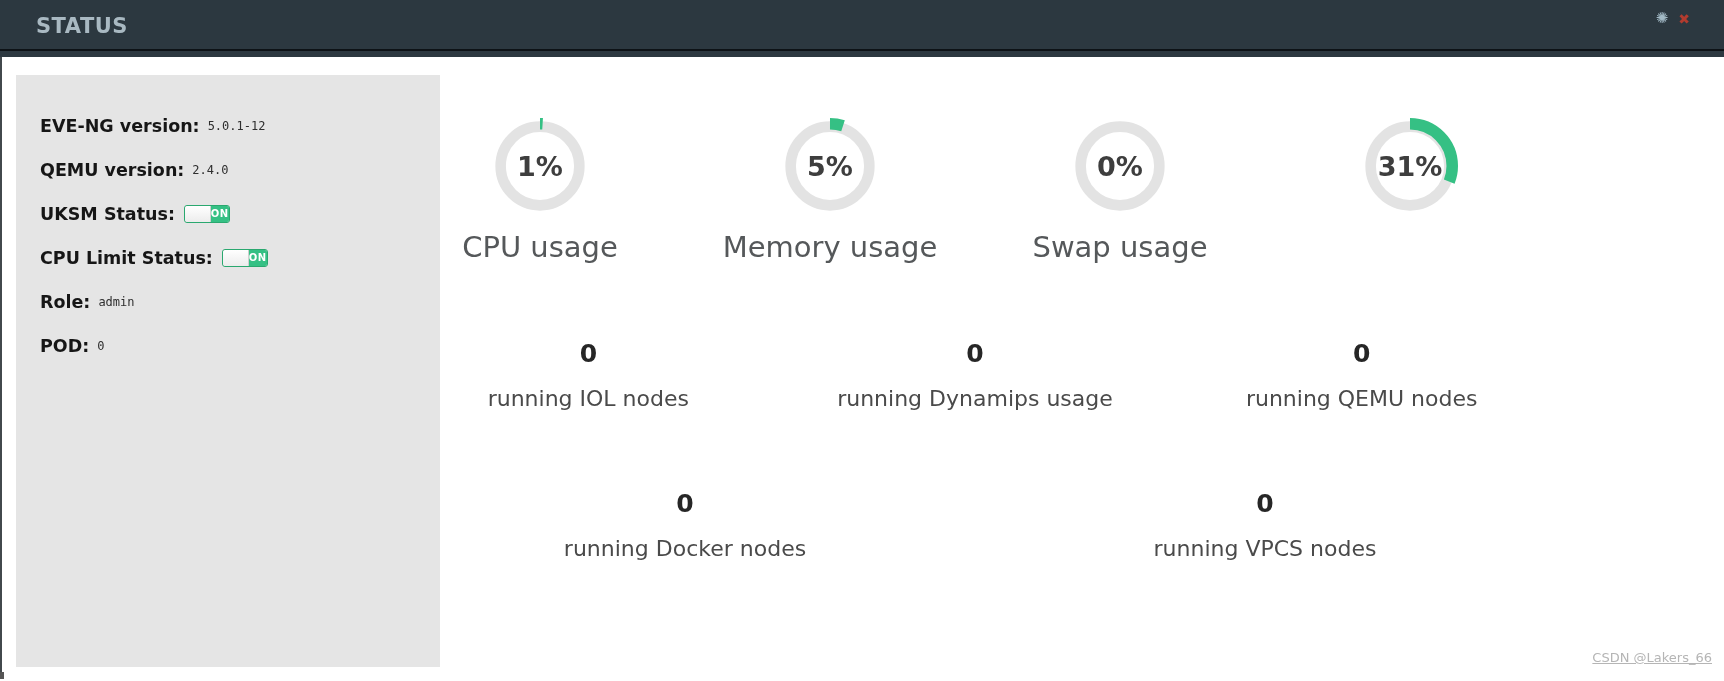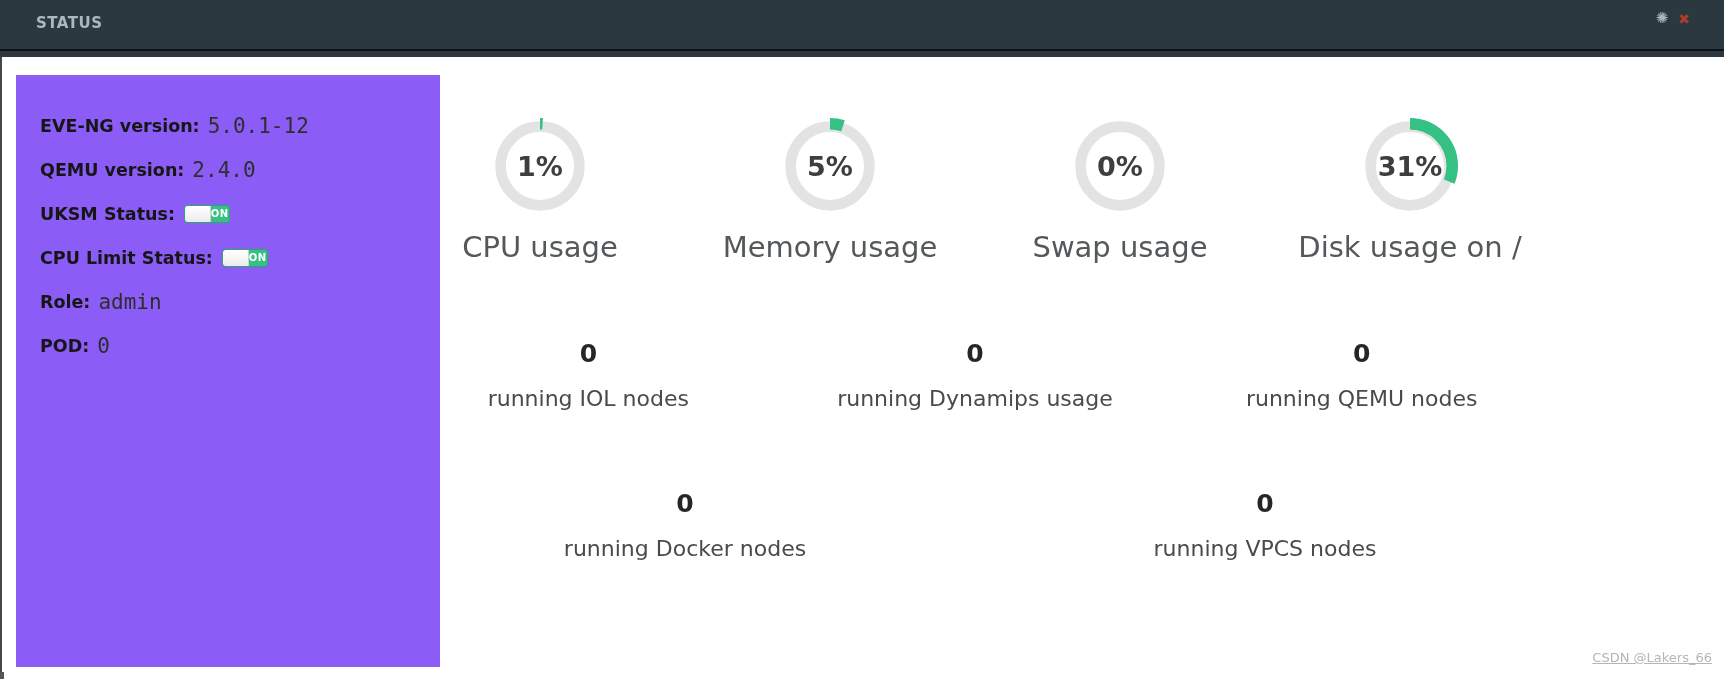--- a/index.html
+++ b/index.html
@@ -8,40 +8,40 @@
     background:#ffffff;
     font-family:"DejaVu Sans","Liberation Sans",sans-serif;
   }
   
   .titlebar{
     position:absolute;left:0;top:0;width:100%;height:57px;
     background:#2c3840;box-sizing:border-box;
   }
   .titlebar .title{
     position:absolute;left:36px;top:14px;
-    font-size:15px;font-weight:700;color:#a9b9c2;letter-spacing:.5px;
+    font-size:21px;font-weight:700;color:#a9b9c2;letter-spacing:.5px;
   }
   .hdr-line{
     position:absolute;left:0;top:49px;width:100%;height:2px;background:#0d1216;
   }
   .hdr-icons{position:absolute;right:34px;top:11px;display:flex;gap:10px;align-items:center;}
   .icon-refresh{font-size:15px;color:#a3bac6;cursor:pointer;line-height:1;}
   .icon-close{font-size:14px;color:#b23b2e;font-weight:700;cursor:pointer;line-height:1;}
   
   .left-edge{position:absolute;left:0;top:0;width:2px;height:679px;background:#42484c;}
   .left-edge-nub{position:absolute;left:0;top:672px;width:4px;height:7px;background:#555;}
   
   .sidebar{
     position:absolute;left:16px;top:75px;width:424px;height:592px;
-    background:#8b5cf6;box-sizing:border-box;padding:38px 24px 0 24px;
+    background:#e5e5e5;box-sizing:border-box;padding:38px 24px 0 24px;
   }
   .info-row{display:flex;align-items:center;margin-bottom:19px;height:25px;}
   .info-row .lbl{font-size:17.5px;font-weight:700;color:#161616;}
   .info-row .val{margin-left:8px;font-family:"DejaVu Sans Mono","Liberation Mono",monospace;
-    font-size:21px;color:#2e2e2e;}
+    font-size:12px;color:#2e2e2e;}
   
   .toggle{
     display:inline-flex;margin-left:9px;width:46px;height:18px;
     border:1px solid #2aa86f;border-radius:3px;overflow:hidden;cursor:pointer;
     box-sizing:border-box;
   }
   .toggle .knob{
     flex:1.35;background:linear-gradient(#ffffff,#ececec);
     border-right:1px solid #cfcfcf;border-radius:2px 0 0 2px;
   }
@@ -150,21 +150,20 @@
       <div class="gauge-label">Swap usage</div>
     </div>
     <div class="gauge-cell">
       <div class="donut">
         <svg width="96" height="96" viewBox="0 0 100 100">
           <circle cx="50" cy="50" r="41" fill="none" stroke="#e3e3e3" stroke-width="11"></circle>
           <circle cx="50" cy="50" r="44" fill="none" stroke="#35c084" stroke-width="12" transform="rotate(-90 50 50)" stroke-dasharray="85.70264758992954 276.46015351590177"></circle>
         </svg>
         <div class="pct">31%</div>
       </div>
-      <div class="gauge-label">Disk usage on /</div>
     </div>
   </div>
 
   <div class="counter-row row1">
     <div class="counter-cell">
       <div class="counter-num">0</div>
       <div class="counter-label">running IOL nodes</div>
     </div>
     <div class="counter-cell">
       <div class="counter-num">0</div>

